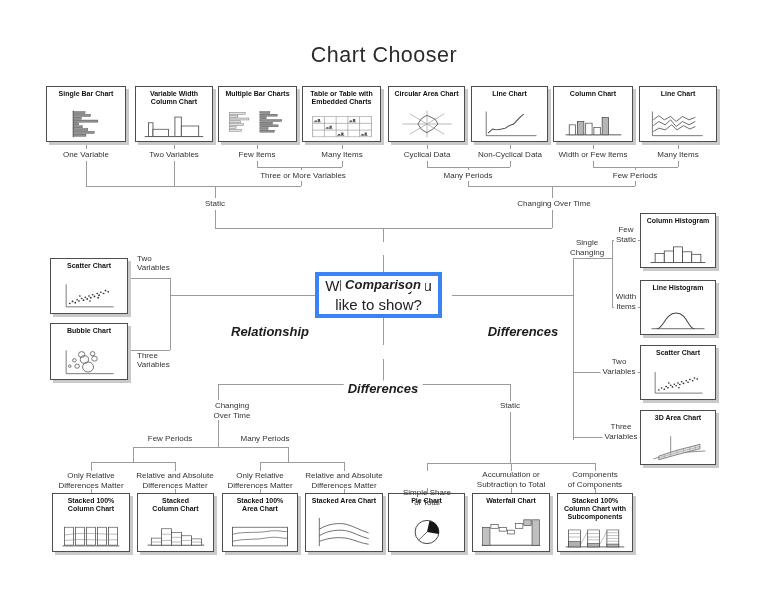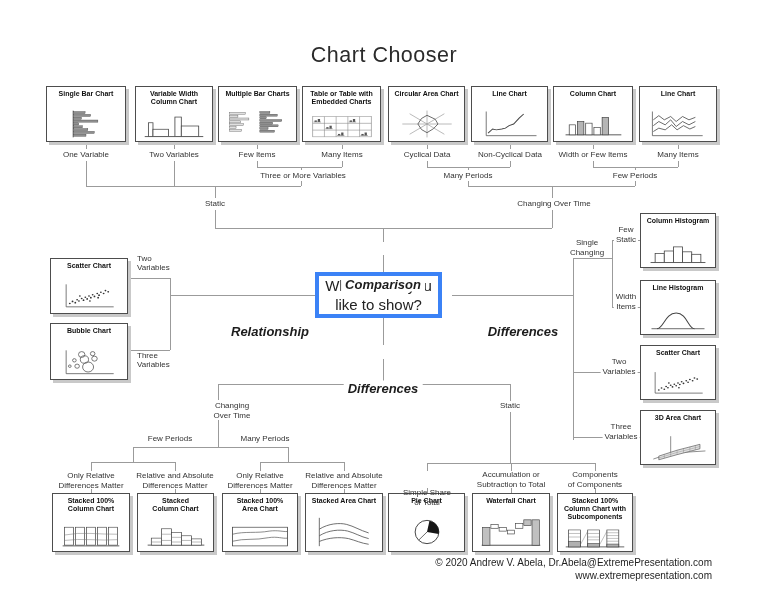--- a/index.html
+++ b/index.html
@@ -557,18 +557,14 @@
 Differences Matter</div>
   <div class="lbl" style="left:344px;top:480px">Relative and Absolute
 Differences Matter</div>
   <div class="lbl" style="left:427px;top:497px">Simple Share
 of Total</div>
   <div class="lbl" style="left:511px;top:479px">Accumulation or
 Subtraction to Total</div>
   <div class="lbl" style="left:595px;top:479px">Components
 of Components</div>
 
-  <div class="footer">
-    <div>© 2020  Andrew V. Abela, Dr.Abela@ExtremePresentation.com</div>
-    <div>www.extremepresentation.com</div>
-  </div>
 
 </div>
 
 </body></html>

